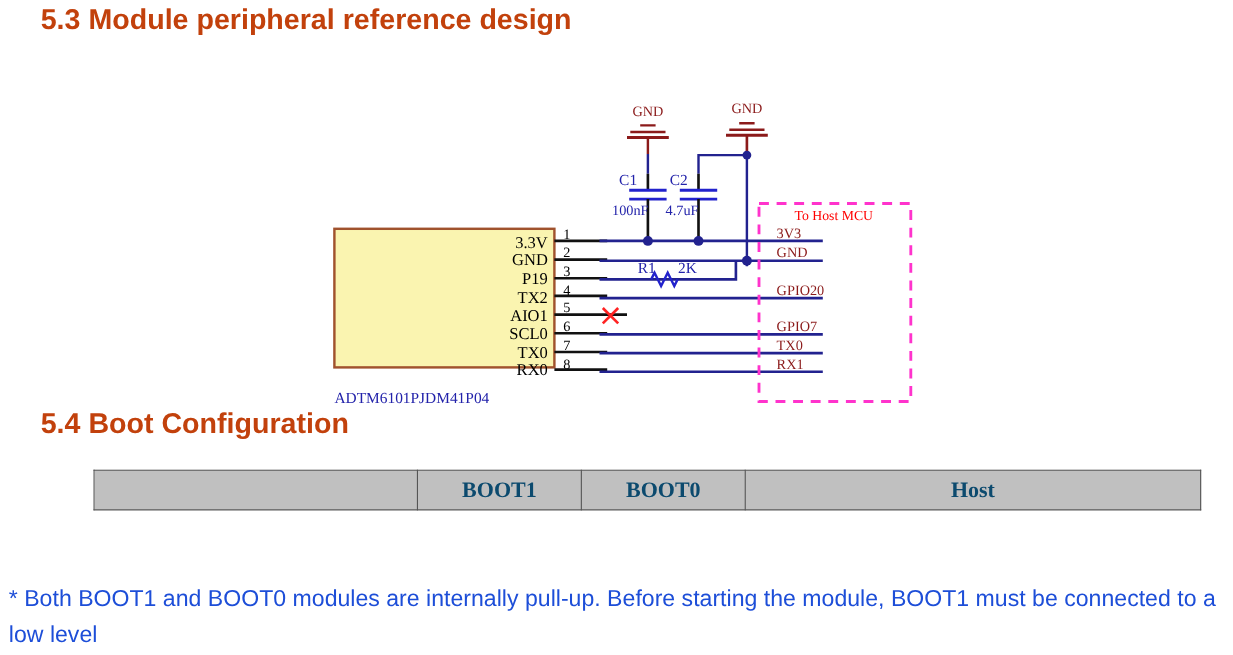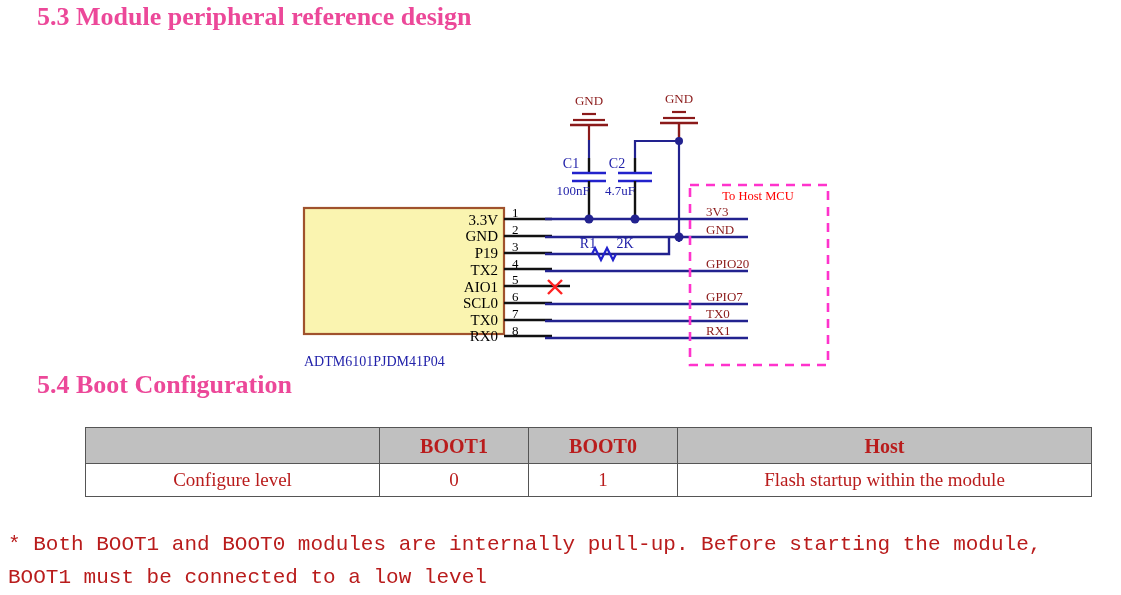--- a/index.html
+++ b/index.html
@@ -8,42 +8,42 @@
     background:#ffffff;
     font-family:"Liberation Serif", serif;
     position:relative;
     overflow:hidden;
     -webkit-font-smoothing:antialiased;
   }
   .abs{position:absolute;}
 
   
   .heading{
-    font-family:Liberation Serif, serif;
+    font-family:Liberation Sans, sans-serif;
     font-weight:bold;
     font-size:26px;
-    color:#ec4899;
+    color:#c2410c;
     white-space:nowrap;
     letter-spacing:0px;
     text-align:right;
   }
   #h53{left:37px;top:2px;}
   #h54{left:37px;top:370px;}
 
   
   #schematic{left:0px;top:78px;width:1012px;height:305px;}
 
   
   #boot-table{
     left:85px;top:427px;
     border-collapse:collapse;
     width:970px;
     font-family:"Liberation Serif", serif;
     font-size:19px;
-    color:#b91c1c;
+    color:#0c4a6e;
     table-layout:fixed;
   }
   #boot-table td,#boot-table th{
     border:1px solid #555;
     text-align:center;
     padding:1px 4px;
     height:30px;
     line-height:28px;
     background:#ffffff;
   }
@@ -55,22 +55,22 @@
   }
   .col-a{width:285px;}
   .col-b{width:140px;}
   .col-c{width:140px;}
   .col-d{width:405px;}
 
   
   #footnote{
     left:8px;top:528px;
     width:1100px;
-    color:#b91c1c;
-    font-family:Liberation Mono, monospace;
+    color:#1d4ed8;
+    font-family:Liberation Sans, sans-serif;
     font-size:21px;
     line-height:33px;
   }
 
   
   .t-pin{font-family:"Liberation Serif",serif;font-size:15px;fill:#000000;}
   .t-num{font-family:"Liberation Serif",serif;font-size:13px;fill:#000000;}
   .t-blue{font-family:"Liberation Serif",serif;font-size:14px;fill:#2222aa;}
   .t-blue-s{font-family:"Liberation Serif",serif;font-size:13px;fill:#2222aa;}
   .t-gnd{font-family:"Liberation Serif",serif;font-size:13px;fill:#8b1a1a;}
@@ -203,22 +203,16 @@
 <table class="abs" id="boot-table">
   <thead>
     <tr>
       <th class="col-a"></th>
       <th class="col-b">BOOT1</th>
       <th class="col-c">BOOT0</th>
       <th class="col-d">Host</th>
     </tr>
   </thead>
   <tbody>
-    <tr>
-      <td>Configure level</td>
-      <td>0</td>
-      <td>1</td>
-      <td>Flash startup within the module</td>
-    </tr>
   </tbody>
 </table>
 
 <div class="abs" id="footnote">* Both BOOT1 and BOOT0 modules are internally pull-up. Before starting the module, BOOT1 must be connected to a low level</div>
 
 </body></html>

